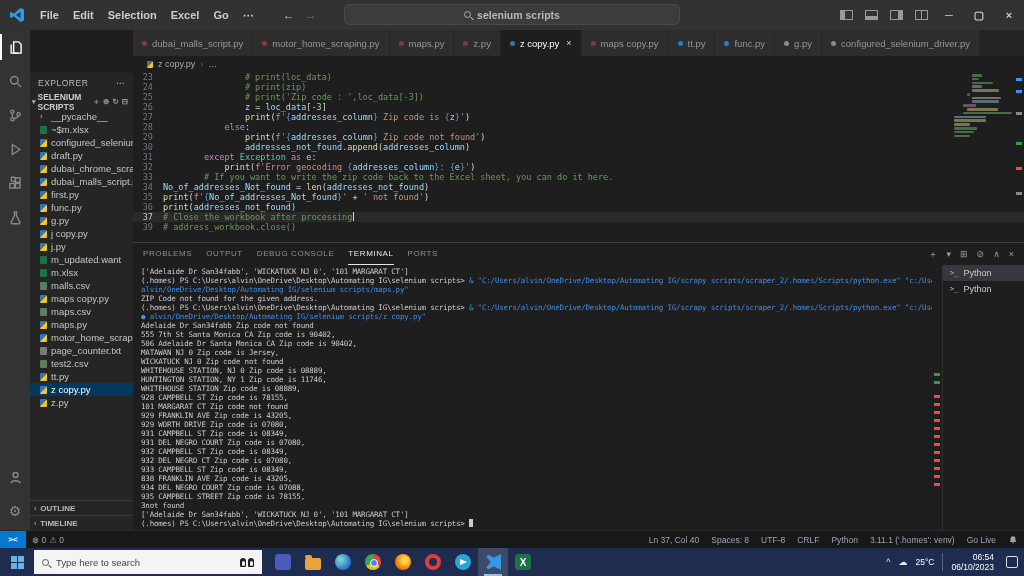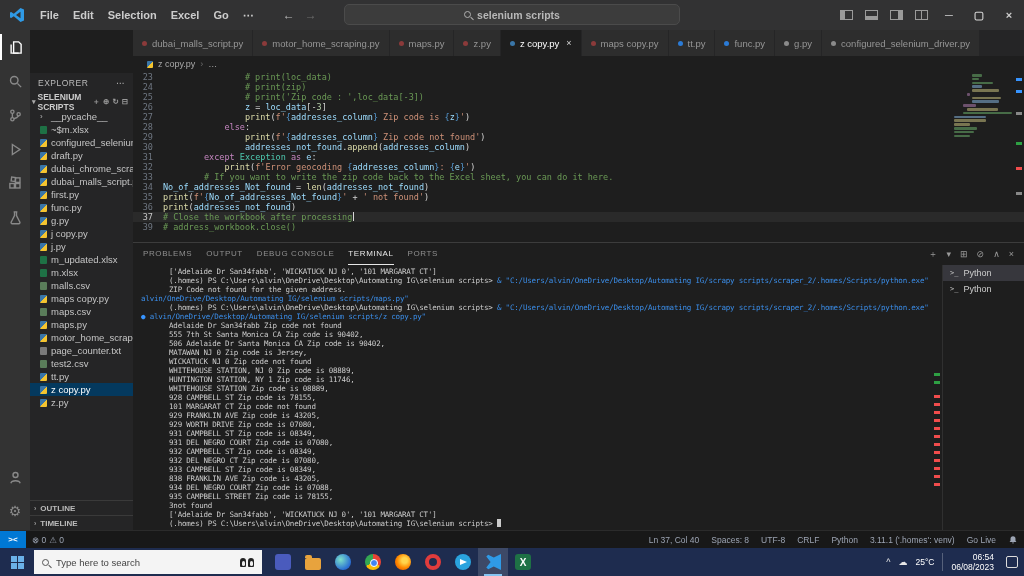--- a/index.html
+++ b/index.html
@@ -105,21 +105,21 @@
     border-top:1px solid #3c3c3c; }
   #panel-header { height:22px; display:flex; align-items:center; padding:0 10px; }
   .ptab { font-size:8px; letter-spacing:.6px; color:#8f8f8f; margin-right:14px; height:22px;
     line-height:22px; cursor:pointer; }
   .ptab.active { color:#e7e7e7; border-bottom:1px solid #e7e7e7; }
   #panel-acts { margin-left:auto; display:flex; gap:9px; color:#9a9a9a; font-size:9px; align-items:center; }
   #term-wrap { position:absolute; top:22px; left:0; right:0; bottom:0; }
   #term-content { position:absolute; top:2px; left:8px; right:92px; bottom:0; overflow:hidden;
     font-family:"DejaVu Sans Mono",monospace; font-size:7.5px; line-height:9px; letter-spacing:-0.2px; }
   .trow { height:9px; white-space:pre; overflow:hidden; }
-  .tk-out { color:#cccccc;margin-left:28px; } .tk-cmd { color:#3b8eea; } .tk-dotln { color:#3794ff; }
+  .tk-out { color:#cccccc; } .tk-cmd { color:#3b8eea; } .tk-dotln { color:#3794ff; }
   .blockcur { display:inline-block; width:4px; height:8px; background:#cccccc; vertical-align:-1px; }
   #term-marks { position:absolute; top:0; bottom:0; right:84px; width:6px; }
   #term-list { position:absolute; top:0; right:0; bottom:0; width:82px; border-left:1px solid #303030; }
   .term-row { height:16px; display:flex; align-items:center; gap:5px; padding-left:7px;
     color:#cccccc; font-size:9px; cursor:pointer; }
   .term-row.sel { background:#37373d; }
   .term-ico { font-family:"DejaVu Sans Mono",monospace; font-size:7px; color:#cccccc; }
 
   
   #statusbar { position:absolute; left:0; right:0; top:530px; height:18px; background:#181818;
@@ -319,21 +319,21 @@
           <div class="file-row">
             <span class="ficon py"></span>
             <span class="flabel">j copy.py</span>
           </div>
           <div class="file-row">
             <span class="ficon py"></span>
             <span class="flabel">j.py</span>
           </div>
           <div class="file-row">
             <span class="ficon xlsx"></span>
-            <span class="flabel">m_updated.xlsx</span>
+            <span class="flabel">m_updated.want</span>
           </div>
           <div class="file-row">
             <span class="ficon xlsx"></span>
             <span class="flabel">m.xlsx</span>
           </div>
           <div class="file-row">
             <span class="ficon csv"></span>
             <span class="flabel">malls.csv</span>
           </div>
           <div class="file-row">
@@ -500,22 +500,22 @@
               <span>⊞</span>
               <span>⊘</span>
               <span>∧</span>
               <span>×</span>
             </span>
         </div>
         <div id="term-wrap">
           <div id="term-content">
               <div class="trow"><span class="tk-out">['Adelaide Dr San34fabb', 'WICKATUCK NJ 0', '101 MARGARAT CT']</span></div>
               <div class="trow"><span class="tk-out">(.homes) PS C:\Users\alvin\OneDrive\Desktop\Automating IG\selenium scripts&gt; </span><span class="tk-cmd">&amp; "C:/Users/alvin/OneDrive/Desktop/Automating IG/scrapy scripts/scraper_2/.homes/Scripts/python.exe" "c:/Users/</span></div>
+              <div class="trow"><span class="tk-cmd">alvin/OneDrive/Desktop/Automating IG/selenium scripts/maps.py"</span></div>
               <div class="trow"><span class="tk-out">ZIP Code not found for the given address.</span></div>
-              <div class="trow"><span class="tk-cmd">alvin/OneDrive/Desktop/Automating IG/selenium scripts/maps.py"</span></div>
               <div class="trow"><span class="tk-out">(.homes) PS C:\Users\alvin\OneDrive\Desktop\Automating IG\selenium scripts&gt; </span><span class="tk-cmd">&amp; "C:/Users/alvin/OneDrive/Desktop/Automating IG/scrapy scripts/scraper_2/.homes/Scripts/python.exe" "c:/Users/</span></div>
               <div class="trow"><span class="tk-dotln">● </span><span class="tk-cmd">alvin/OneDrive/Desktop/Automating IG/selenium scripts/z copy.py"</span></div>
               <div class="trow"><span class="tk-out">Adelaide Dr San34fabb Zip code not found</span></div>
               <div class="trow"><span class="tk-out">555 7th St Santa Monica CA Zip code is 90402,</span></div>
               <div class="trow"><span class="tk-out">506 Adelaide Dr Santa Monica CA Zip code is 90402,</span></div>
               <div class="trow"><span class="tk-out">MATAWAN NJ 0 Zip code is Jersey,</span></div>
               <div class="trow"><span class="tk-out">WICKATUCK NJ 0 Zip code not found</span></div>
               <div class="trow"><span class="tk-out">WHITEHOUSE STATION, NJ 0 Zip code is 08889,</span></div>
               <div class="trow"><span class="tk-out">HUNTINGTON STATION, NY 1 Zip code is 11746,</span></div>
               <div class="trow"><span class="tk-out">WHITEHOUSE STATION Zip code is 08889,</span></div>
@@ -634,19 +634,19 @@
           <span class="app-ic ai-excel">X</span>
         </div>
       </div>
     <div id="tray">
       <span class="tray-ic">^</span>
       <span class="tray-ic">☁</span>
       <span>25°C</span>
       <span class="vdiv"></span>
       <span id="tb-clock">
         <span>06:54</span><br>
-        <span>06/08/2023</span>
+        <span>06/10/2023</span>
       </span>
       <span id="notif-ic"></span>
     </div>
   </div>
 
 </div>
 
 </body></html>

